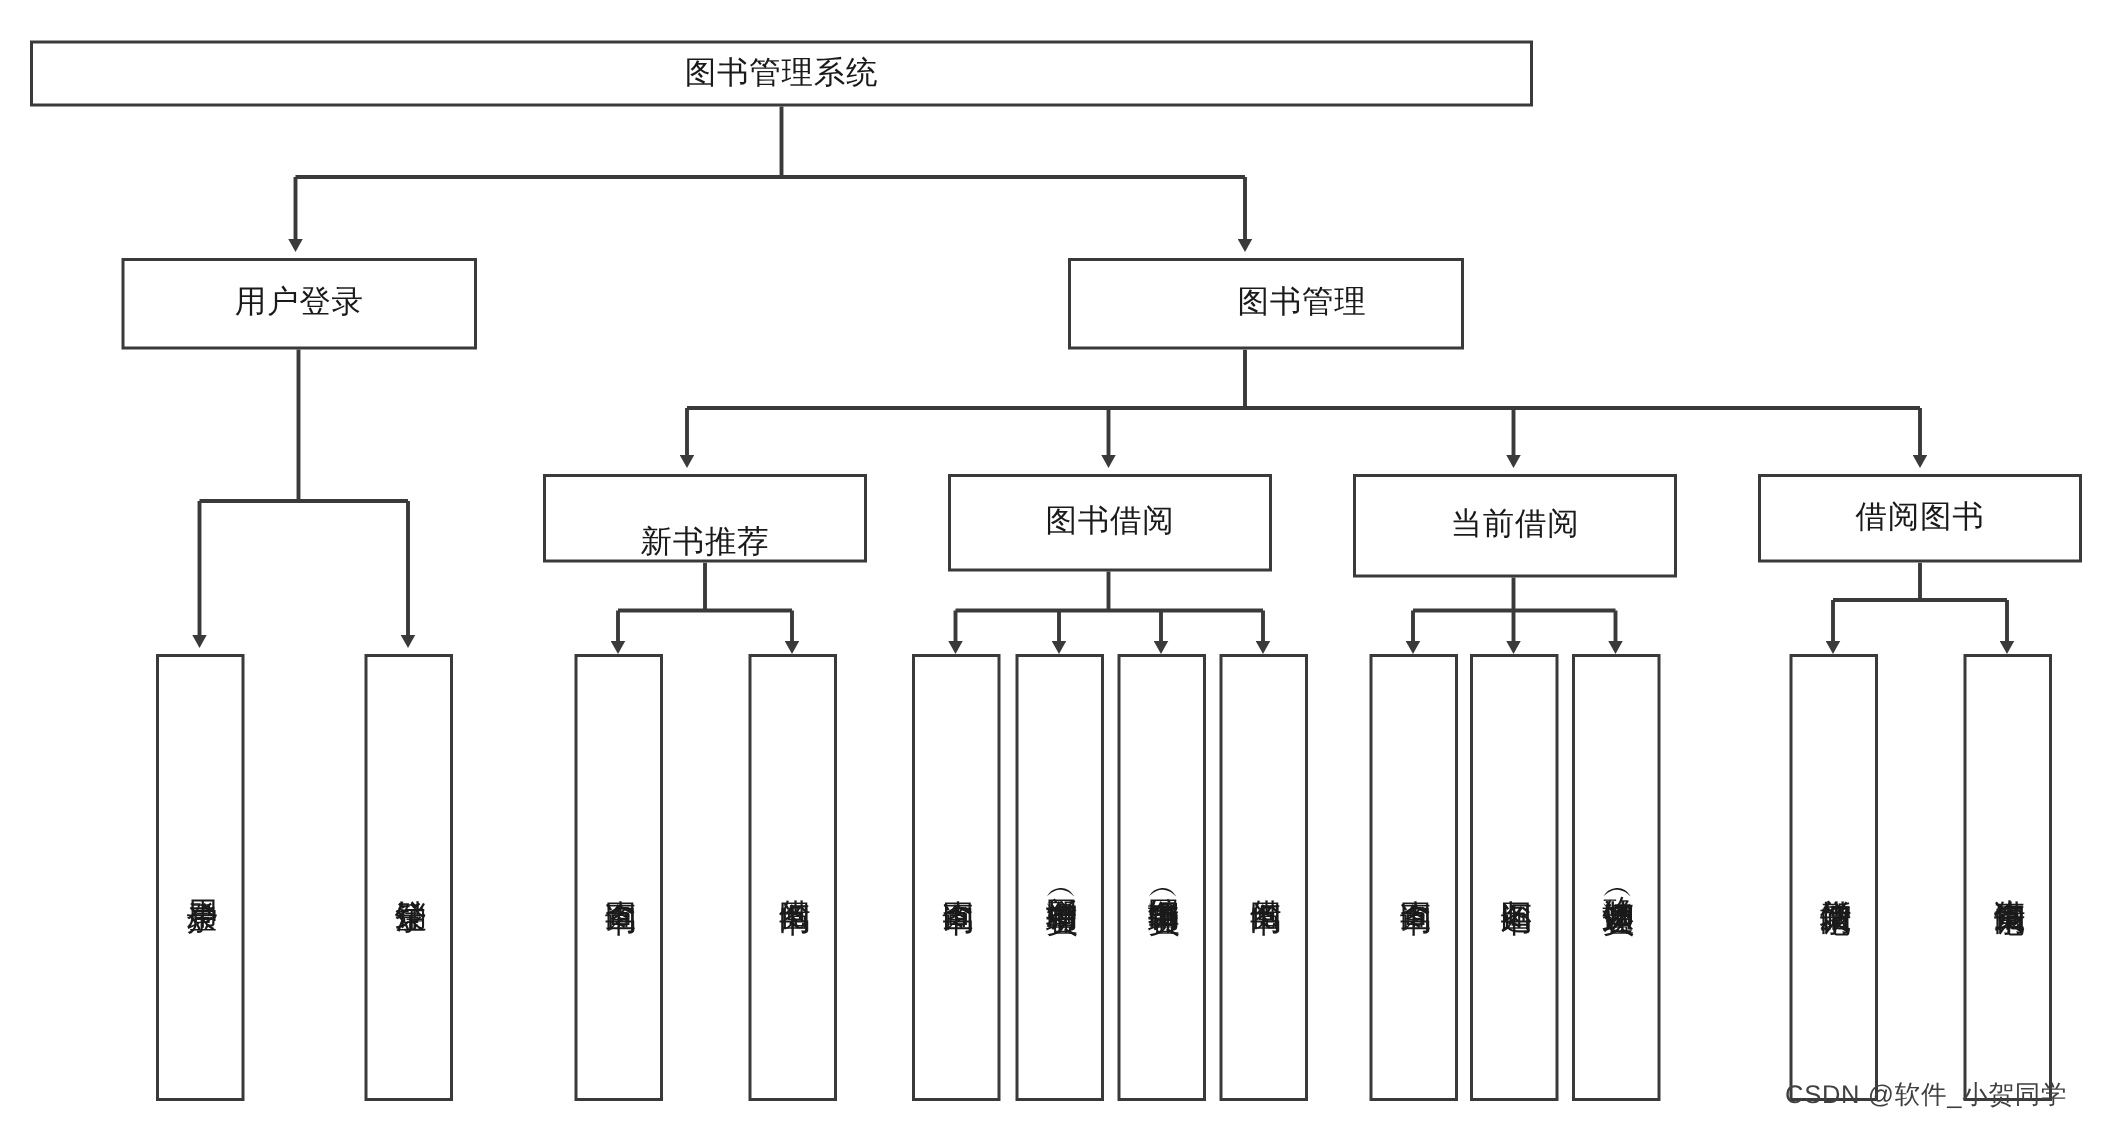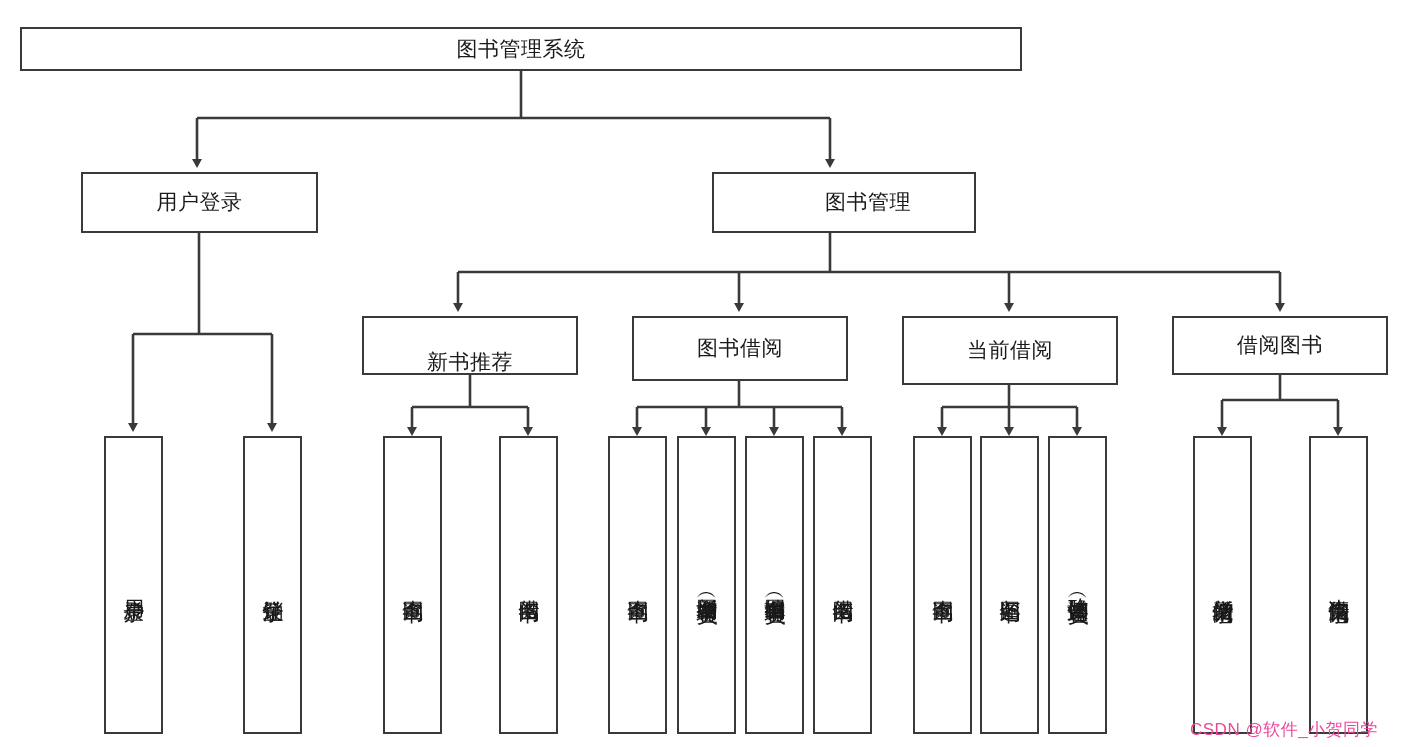--- a/index.html
+++ b/index.html
@@ -55,21 +55,21 @@
     text-orientation: upright;
     font-size: 21px;
     line-height: 1.18;
     letter-spacing: 1px;
     max-height: 100%;
     white-space: nowrap;
   }
   .watermark {
     position: absolute;
     font-size: 17px;
-    color: #ec4899;
+    color: #404040;
     white-space: nowrap;
     letter-spacing: 0.5px;
   }
 </style>
 </head>
 <body>
 
 <div id="canvas">
 
   <svg id="wires" viewBox="0 0 1405 747" width="1405" height="747" xmlns="http://www.w3.org/2000/svg">

